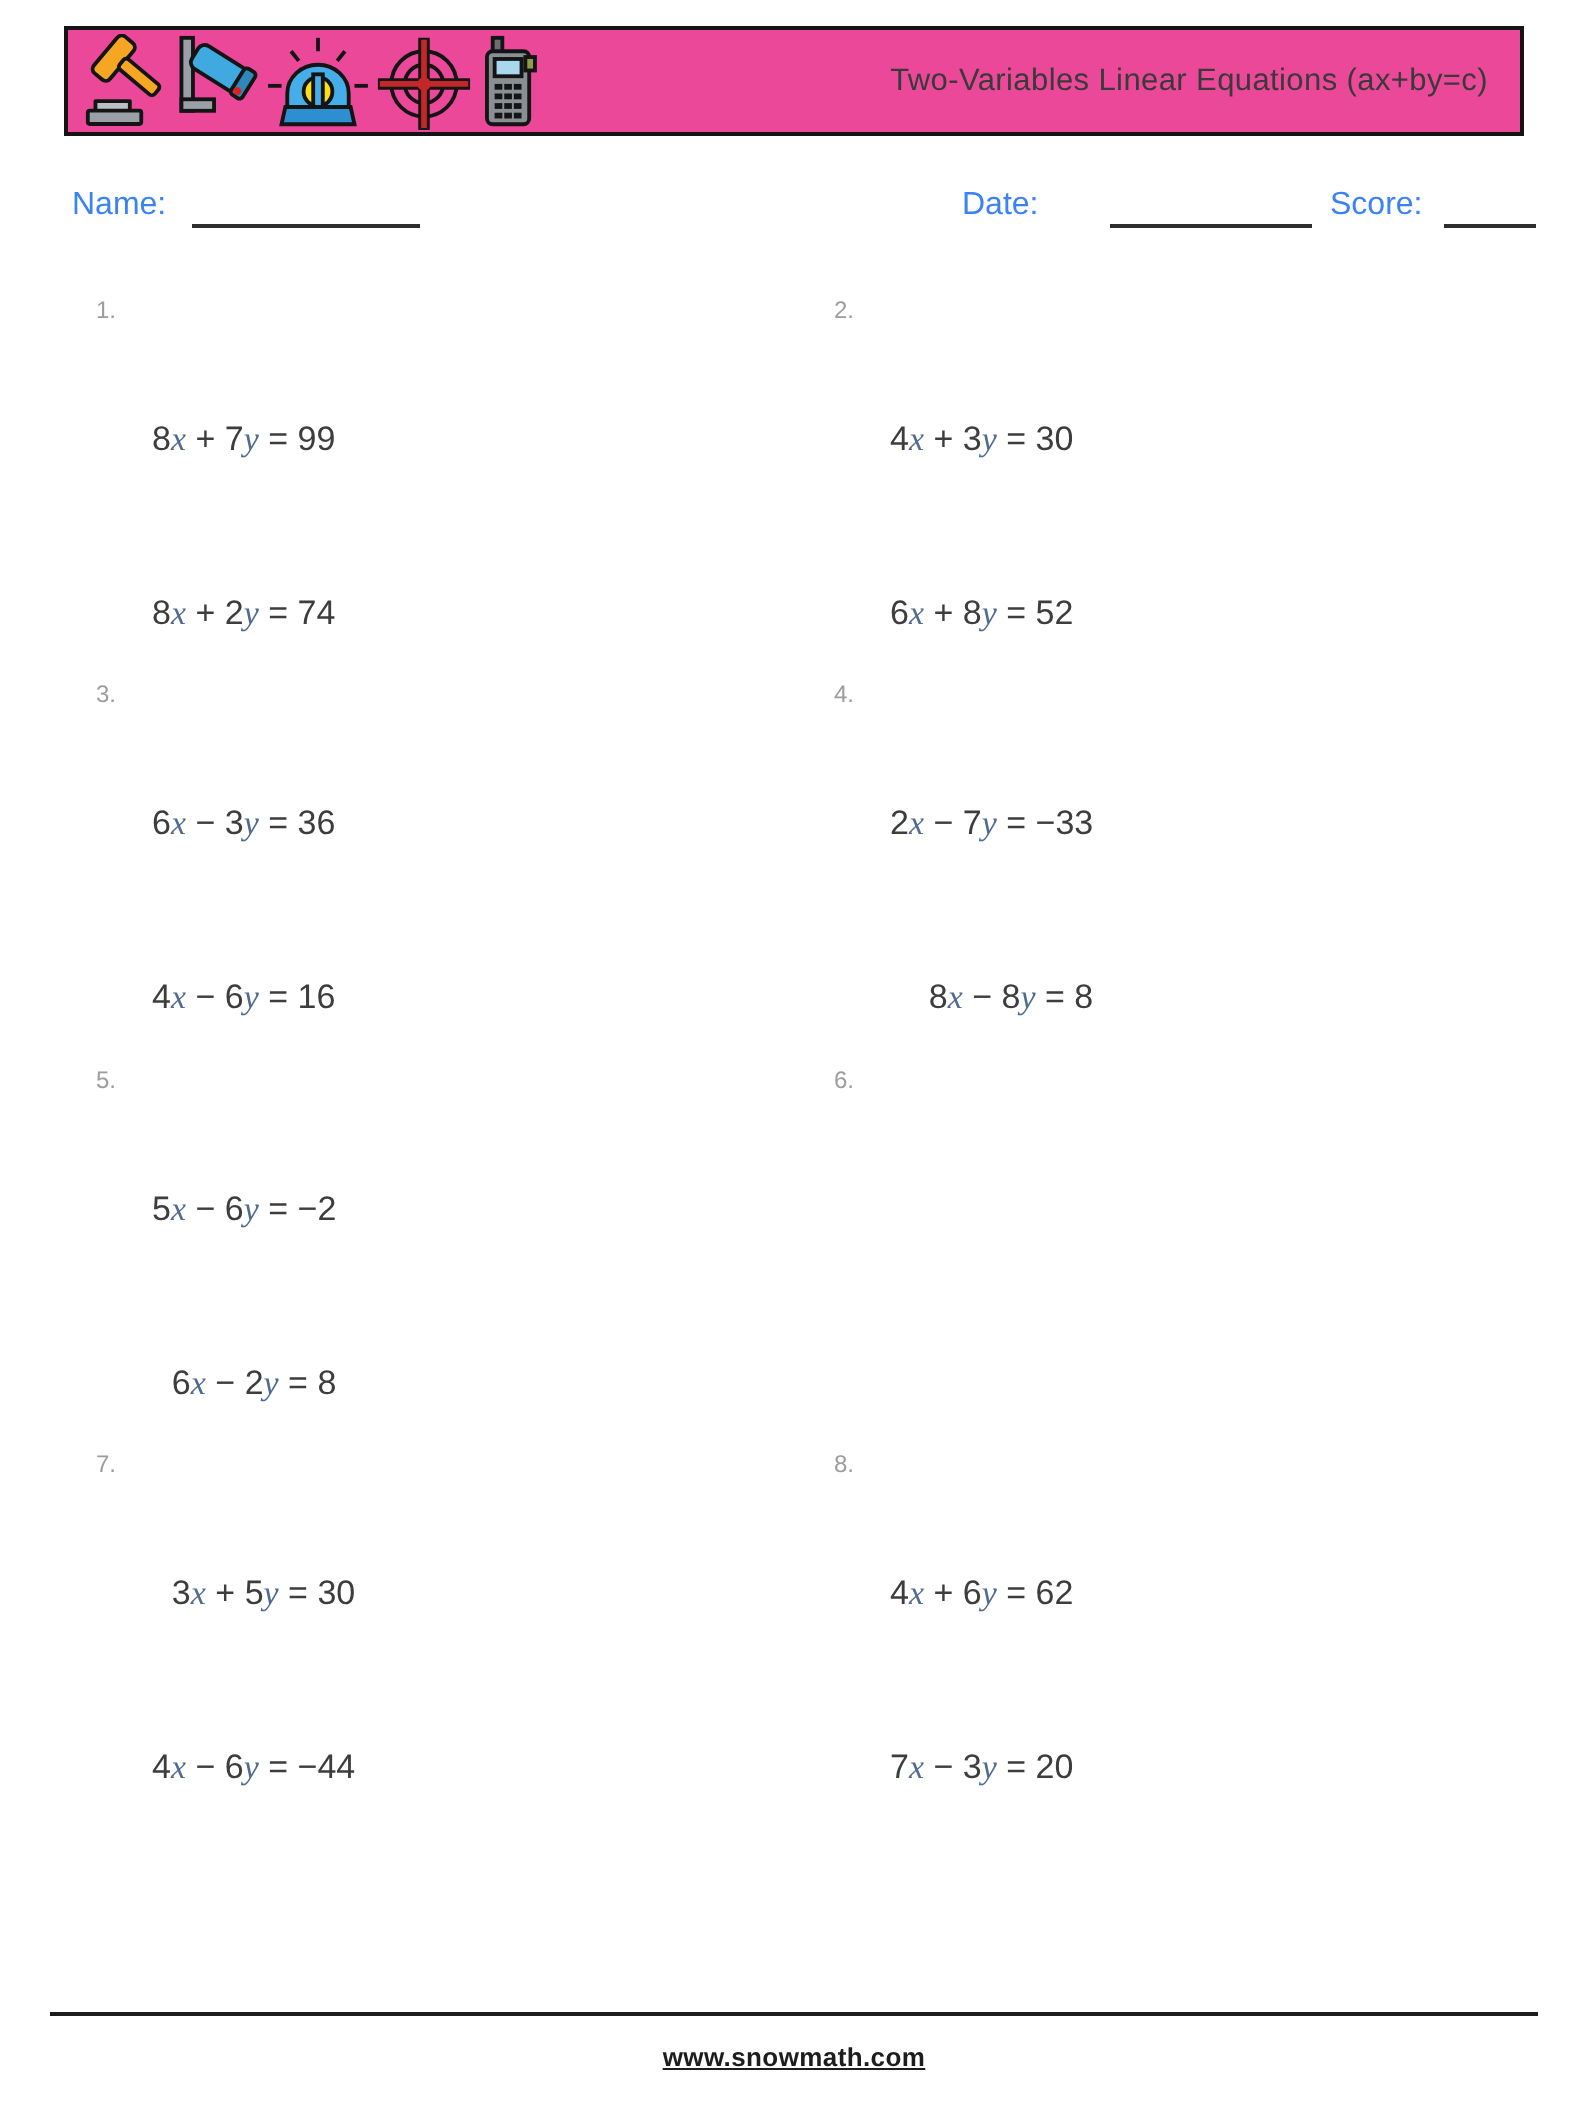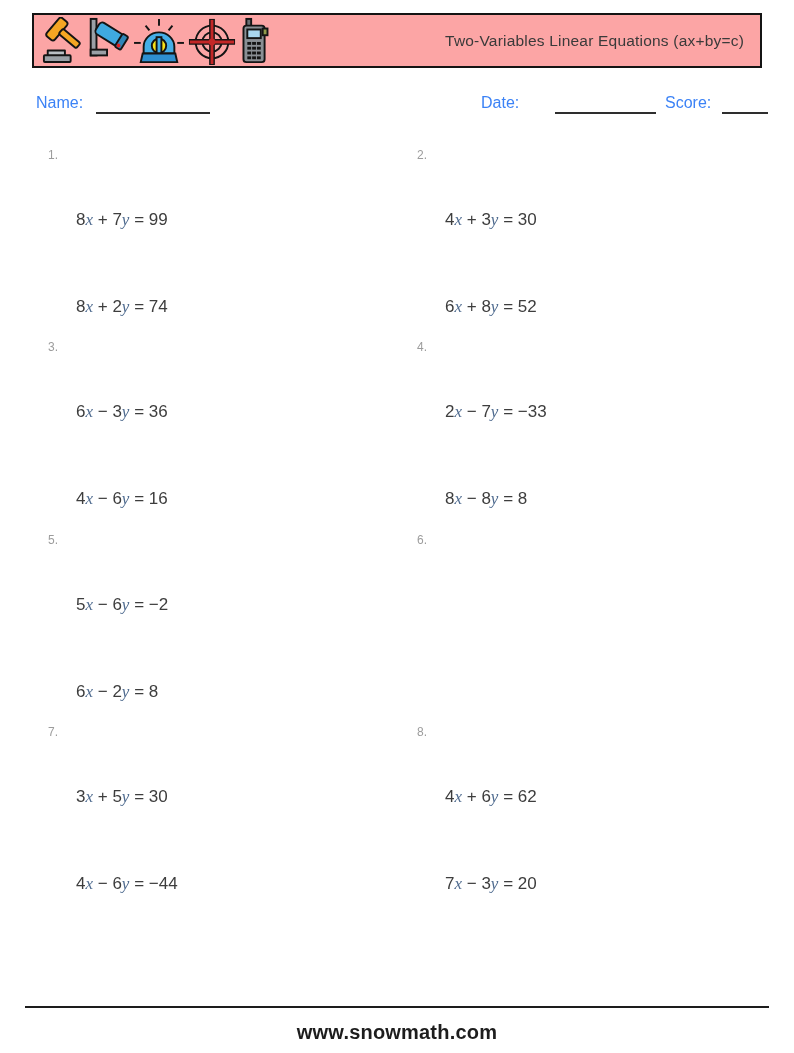--- a/index.html
+++ b/index.html
@@ -4,46 +4,47 @@
 <style>
   * { margin:0; padding:0; box-sizing:border-box; }
   html,body { background:#ffffff; }
   body {
     width:794px; height:1053px; position:relative;
     font-family:"Liberation Sans", sans-serif; color:#3d3d3d;
     overflow:hidden;
   }
   .header-box {
     position:absolute; left:32px; top:13px; width:730px; height:55px;
-    border:2px solid #141414; background:#fca5a5;
+    border:2px solid #141414; background:#ec4899;
     display:flex; align-items:center;
   }
   .icons { display:flex; align-items:center; gap:1px; padding-left:8px; }
   .icons svg { display:block; }
   .worksheet-title {
     margin-left:auto; padding-right:16px;
     font-size:15.5px; color:#3a3a3a; letter-spacing:0.2px; white-space:nowrap;
   }
   .field-label { position:absolute; font-size:16px; color:#3b82f6; }
   .uline { position:absolute; height:1.6px; background:#2e2e2e; }
   .problem { position:absolute; display:flex; align-items:flex-start; }
   .pnum { font-size:12px; color:#9c9c9c; min-width:15px; padding-top:1px; }
   .eqs {
-    margin-left:13px; display:inline-block;
+    margin-left:13px; text-align:right; display:inline-block;
     font-size:17px; line-height:29px; color:#3d3d3d; white-space:pre;
   }
   .var {
     font-family:"Liberation Serif", serif; font-style:italic;
     color:#4f6b8f;
   }
   .footer-rule { position:absolute; left:25px; width:744px; top:1006px; height:1.6px; background:#1d1d1d; }
   .footer-text {
     position:absolute; top:1021px; left:0; width:100%;
-    text-align:center; font-weight:bold; font-size:20px; color:#1d1d1d;
+    text-align:center; font-weight:bold; font-size:13px; color:#1d1d1d;
     letter-spacing:0.2px;
+    text-decoration:underline;
   }
 </style>
 </head>
 <body>
 
 <div class="header-box">
   <div class="icons">
 
     <svg width="42" height="48" viewBox="0 0 44 50">
       <g stroke="#141414" stroke-width="2" stroke-linejoin="round">

